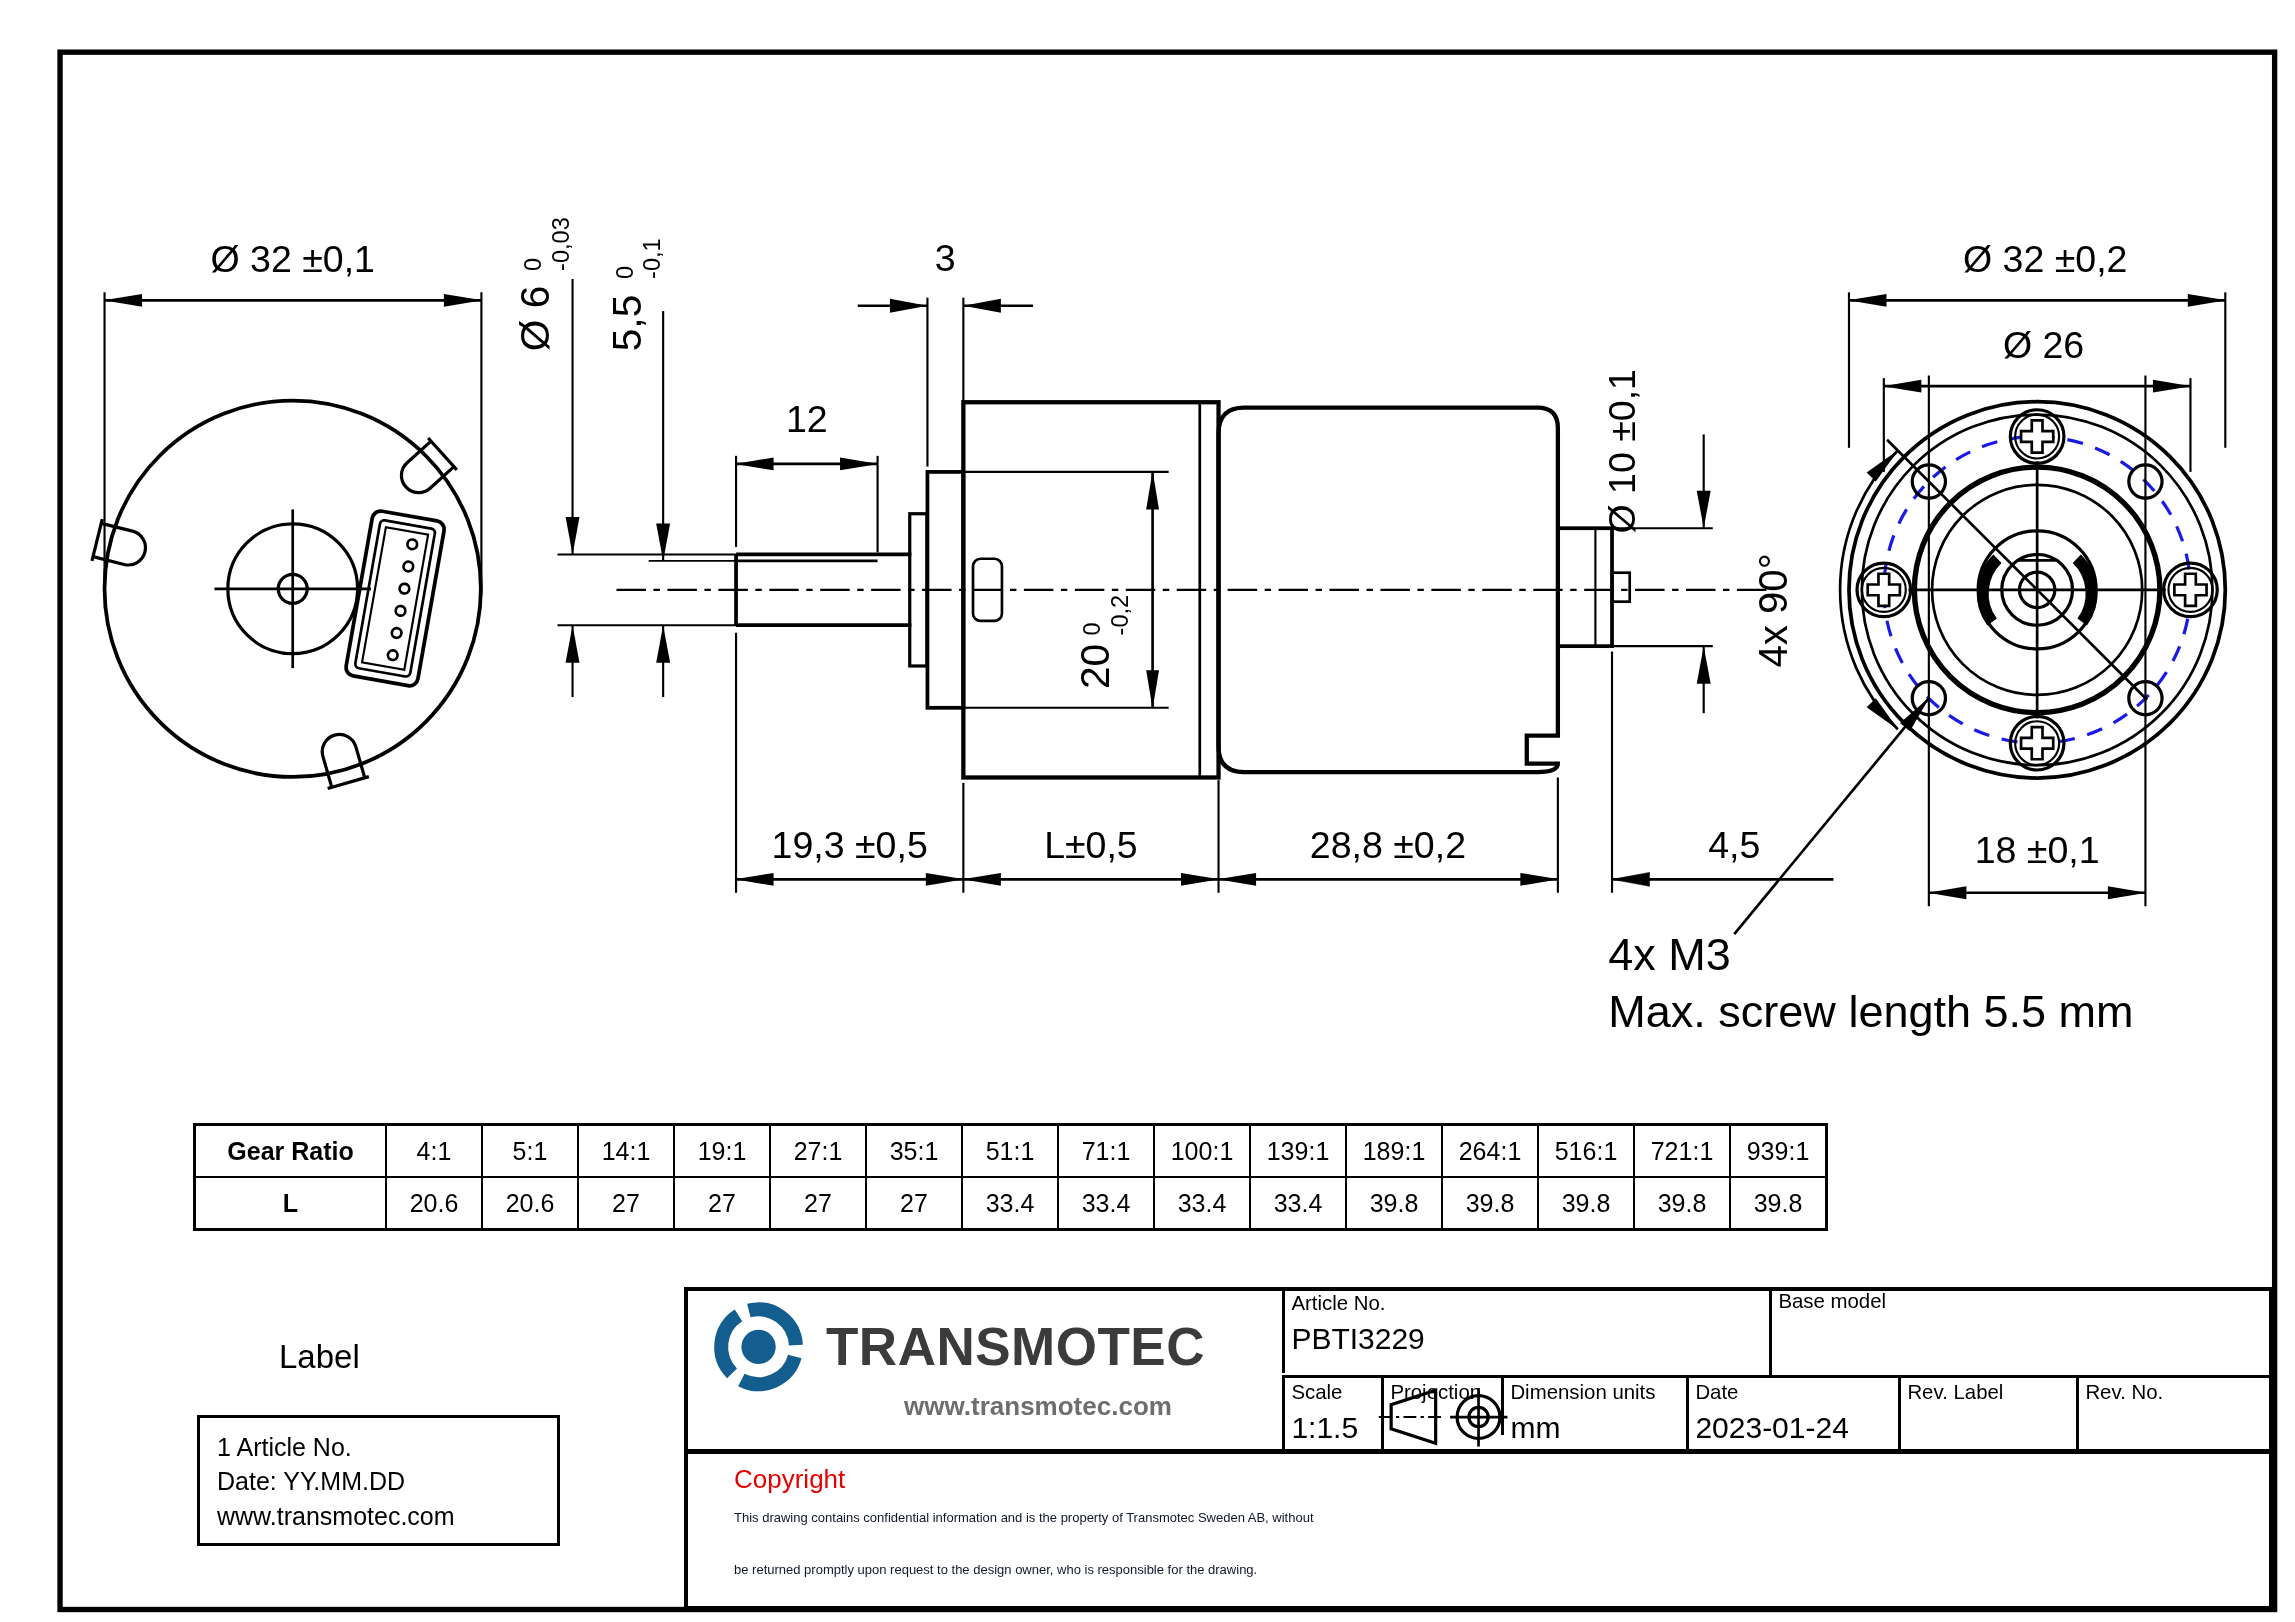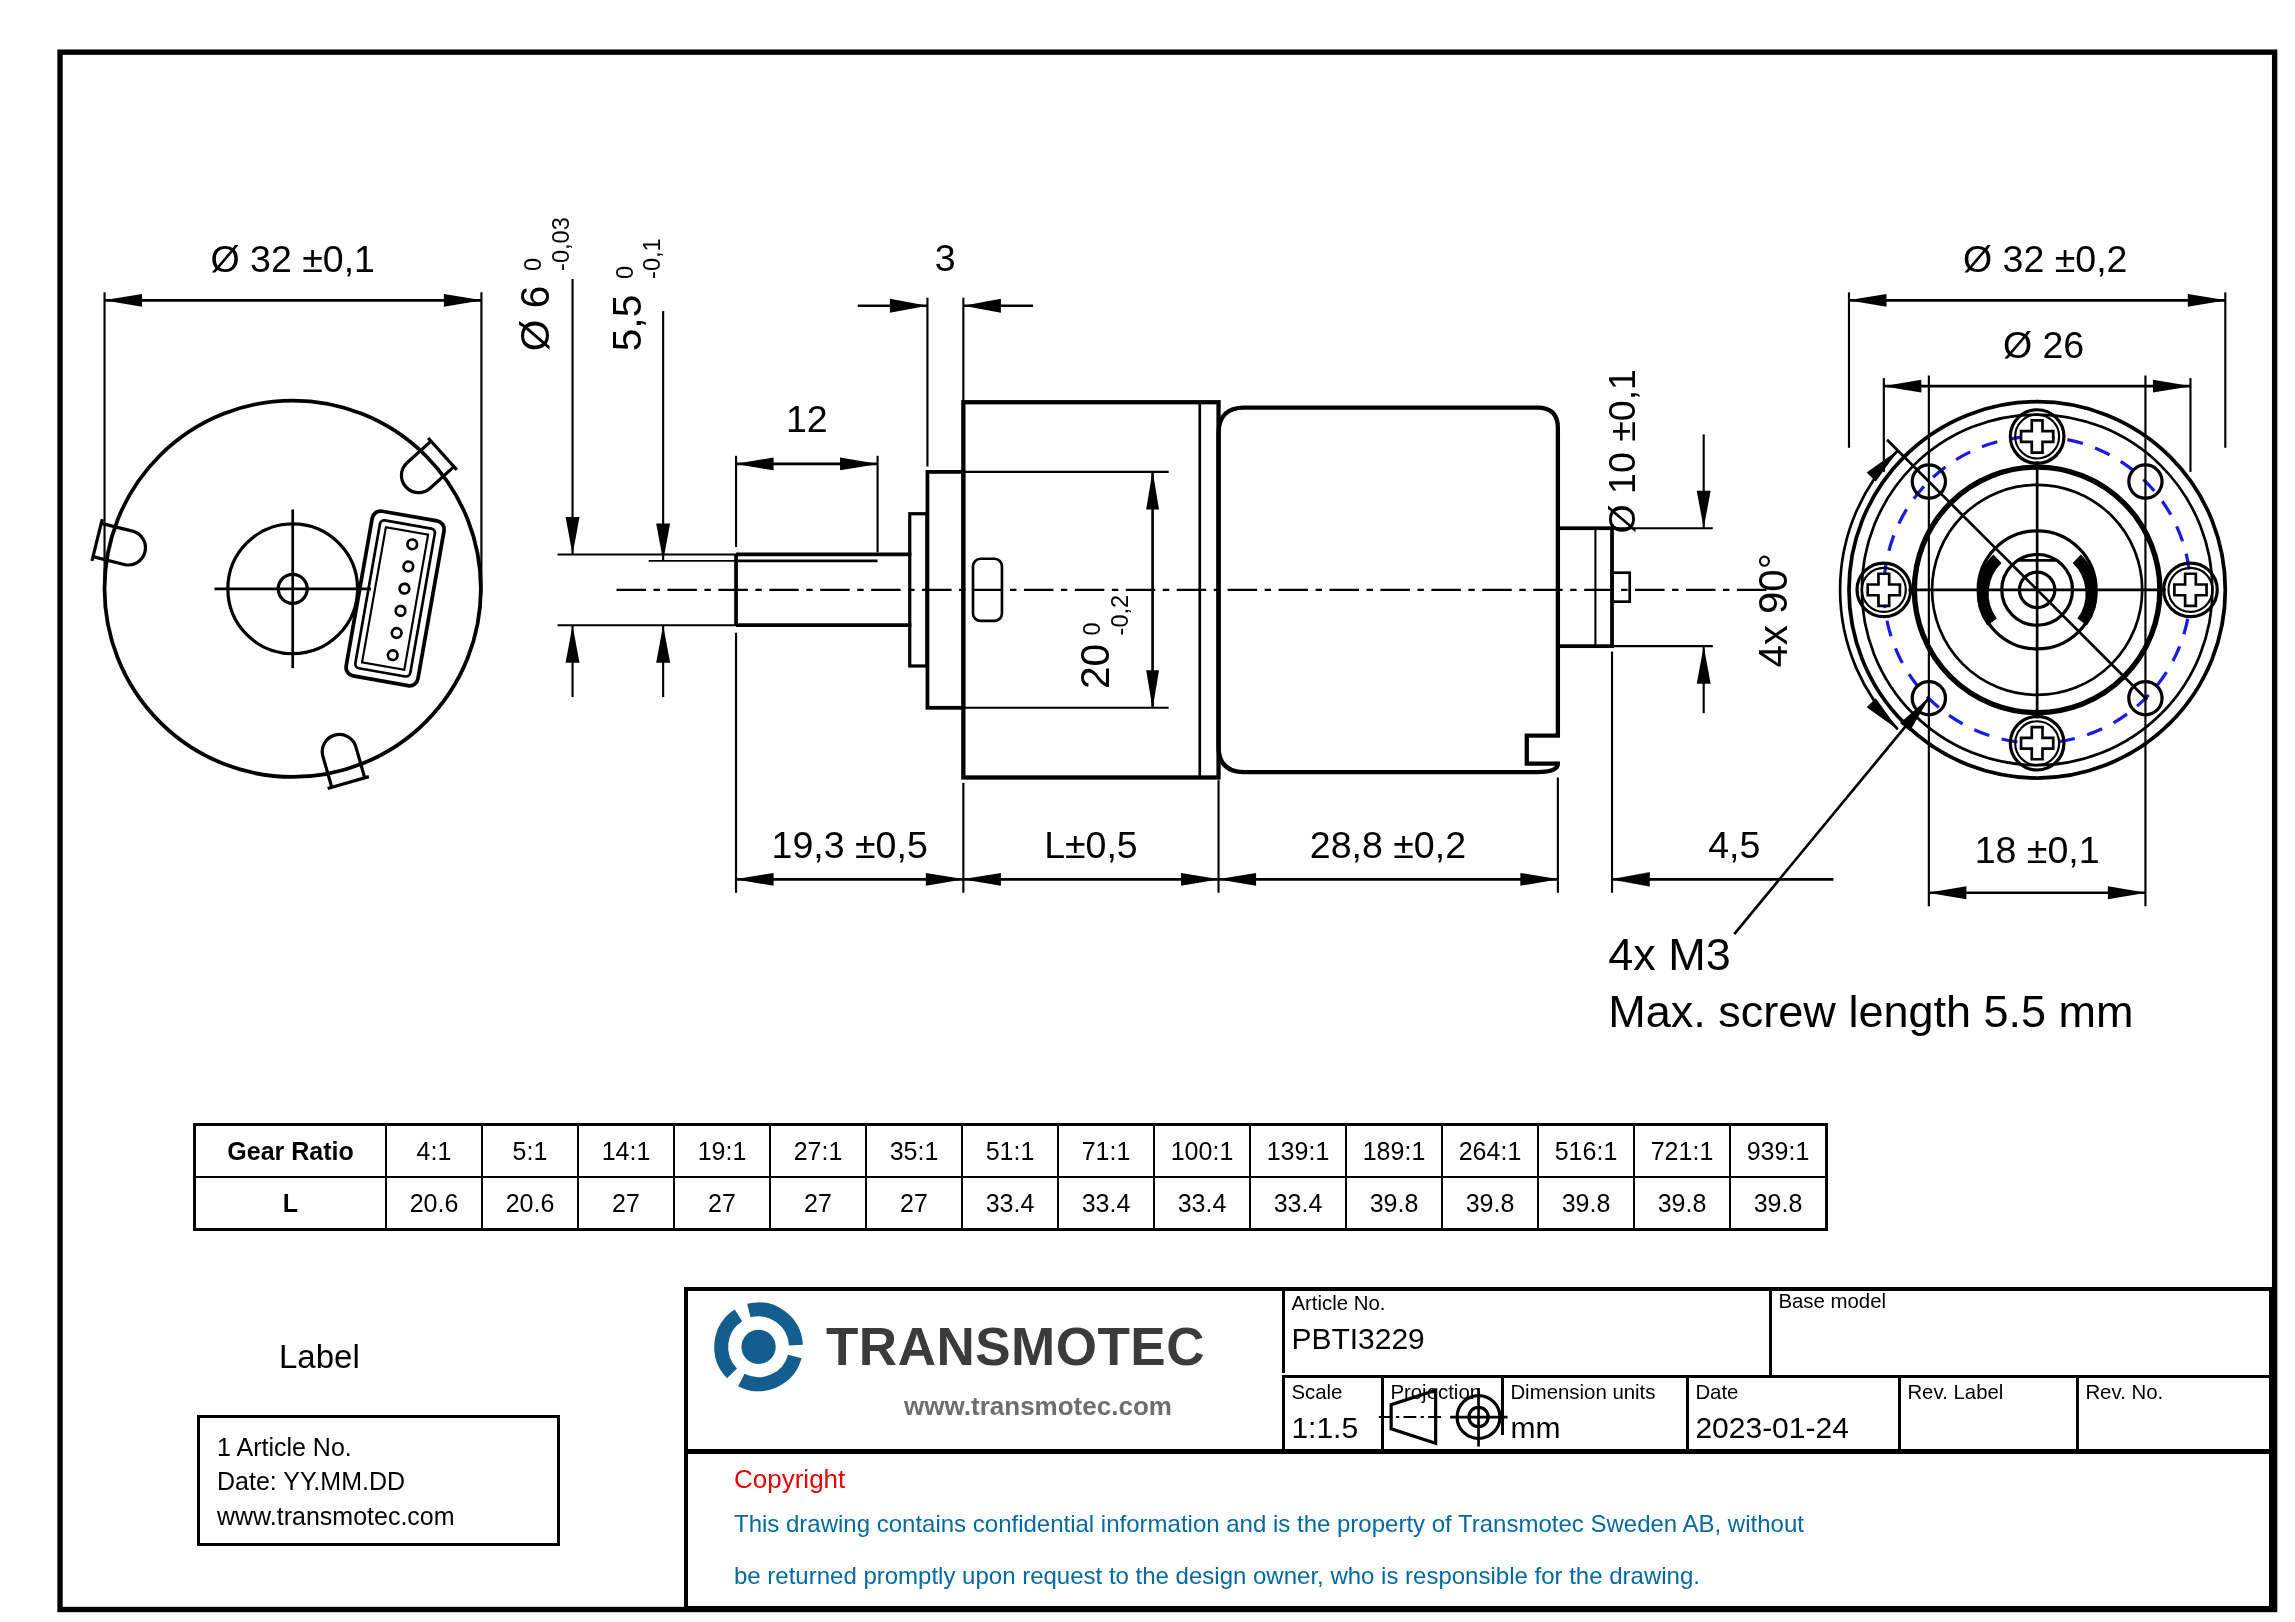--- a/index.html
+++ b/index.html
@@ -20,21 +20,21 @@
   #labelbox{position:absolute;left:197px;top:1415px;width:357px;height:125px;border:3.8px solid #000;}
   #labelbox .ln{position:absolute;left:17px;font-size:25px;white-space:nowrap;}
   
   .tb{position:absolute;box-sizing:border-box;background:transparent;}
   .tb-label{position:absolute;left:6.4px;top:3.2px;font-size:20.4px;white-space:nowrap;}
   .tb-value{position:absolute;left:6.4px;top:33px;font-size:30px;white-space:nowrap;}
   #tb-outer{left:684px;top:1287px;width:1589px;height:323px;border:4.8px solid #000;}
   #brand{position:absolute;left:826px;top:1316px;width:429px;font-size:53px;font-weight:bold;letter-spacing:0.5px;color:#3b3b3b;white-space:nowrap;}
   #brandurl{position:absolute;left:826px;top:1391px;width:424px;text-align:center;font-size:26px;font-weight:bold;color:#6e6e6e;white-space:nowrap;}
   #copyright-title{position:absolute;left:734px;top:1460px;font-size:26px;color:#e60000;}
-  .cpl{position:absolute;left:734px;font-size:24px;color:#0369a1;white-space:nowrap;}
+  .cpl{position:absolute;left:734px;font-size:13px;color:#0f172a;white-space:nowrap;}
 </style>
 </head>
 <body>
 
 <div id="page">
 
 <svg width="2295" height="1622" viewBox="0 0 4281 3025">
   <defs>
     <marker id="ai" markerWidth="82" markerHeight="30" refX="78" refY="15" orient="auto-start-reverse" markerUnits="userSpaceOnUse">
       <path d="M80,15 L8,3 L8,27 Z" fill="#000"></path>

